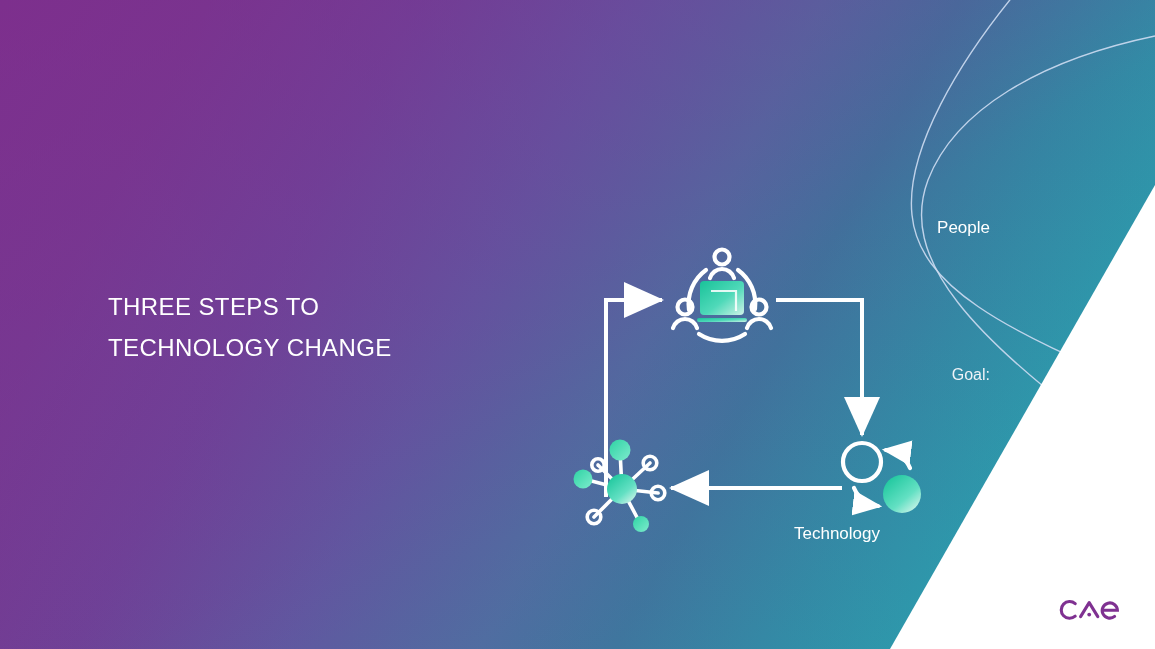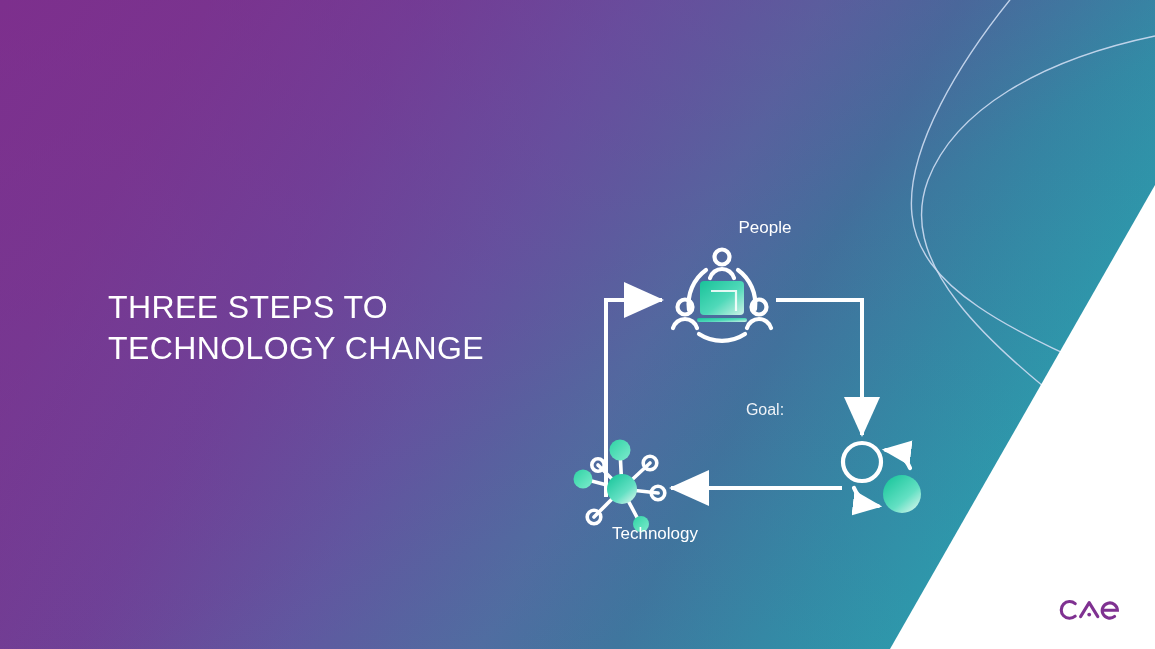--- a/index.html
+++ b/index.html
@@ -64,21 +64,21 @@
   }
   
   .title-block {
     position: absolute;
     left: 108px;
     top: 287px;
     width: 420px;
   }
   .title-line {
     color: #ffffff;
-    font-size: 32px;
+    font-size: 24px;
     line-height: 40.5px;
     letter-spacing: 0.4px;
     font-weight: 400;
     white-space: nowrap;
   }
   
   .diagram {
     position: absolute;
     left: 540px;
     top: 205px;
@@ -88,31 +88,30 @@
   .diagram svg {
     position: absolute;
     left: 0;
     top: 0;
   }
   .node-label {
     position: absolute;
     color: #ffffff;
     font-size: 17px;
     line-height: 21px;
-    text-align: center;
+    text-align: right;
     white-space: nowrap;
     font-weight: 400;
   }
   .lbl-people { left: 0; top: 12px; width: 450px; }
   .lbl-goal {
     left: 0; top: 158px; width: 450px;
     font-size: 16px;
     line-height: 23px;
     color: #eef2f7;
-    margin-top: 35px;
   }
   .lbl-goal .goal-sub { display: block; }
   .lbl-tech { left: -110px; top: 318px; width: 450px; }
   .lbl-proc { left: 130px; top: 315px; width: 450px; }
   
   .logo {
     position: absolute;
     left: 1059px;
     top: 596px;
     width: 62px;

